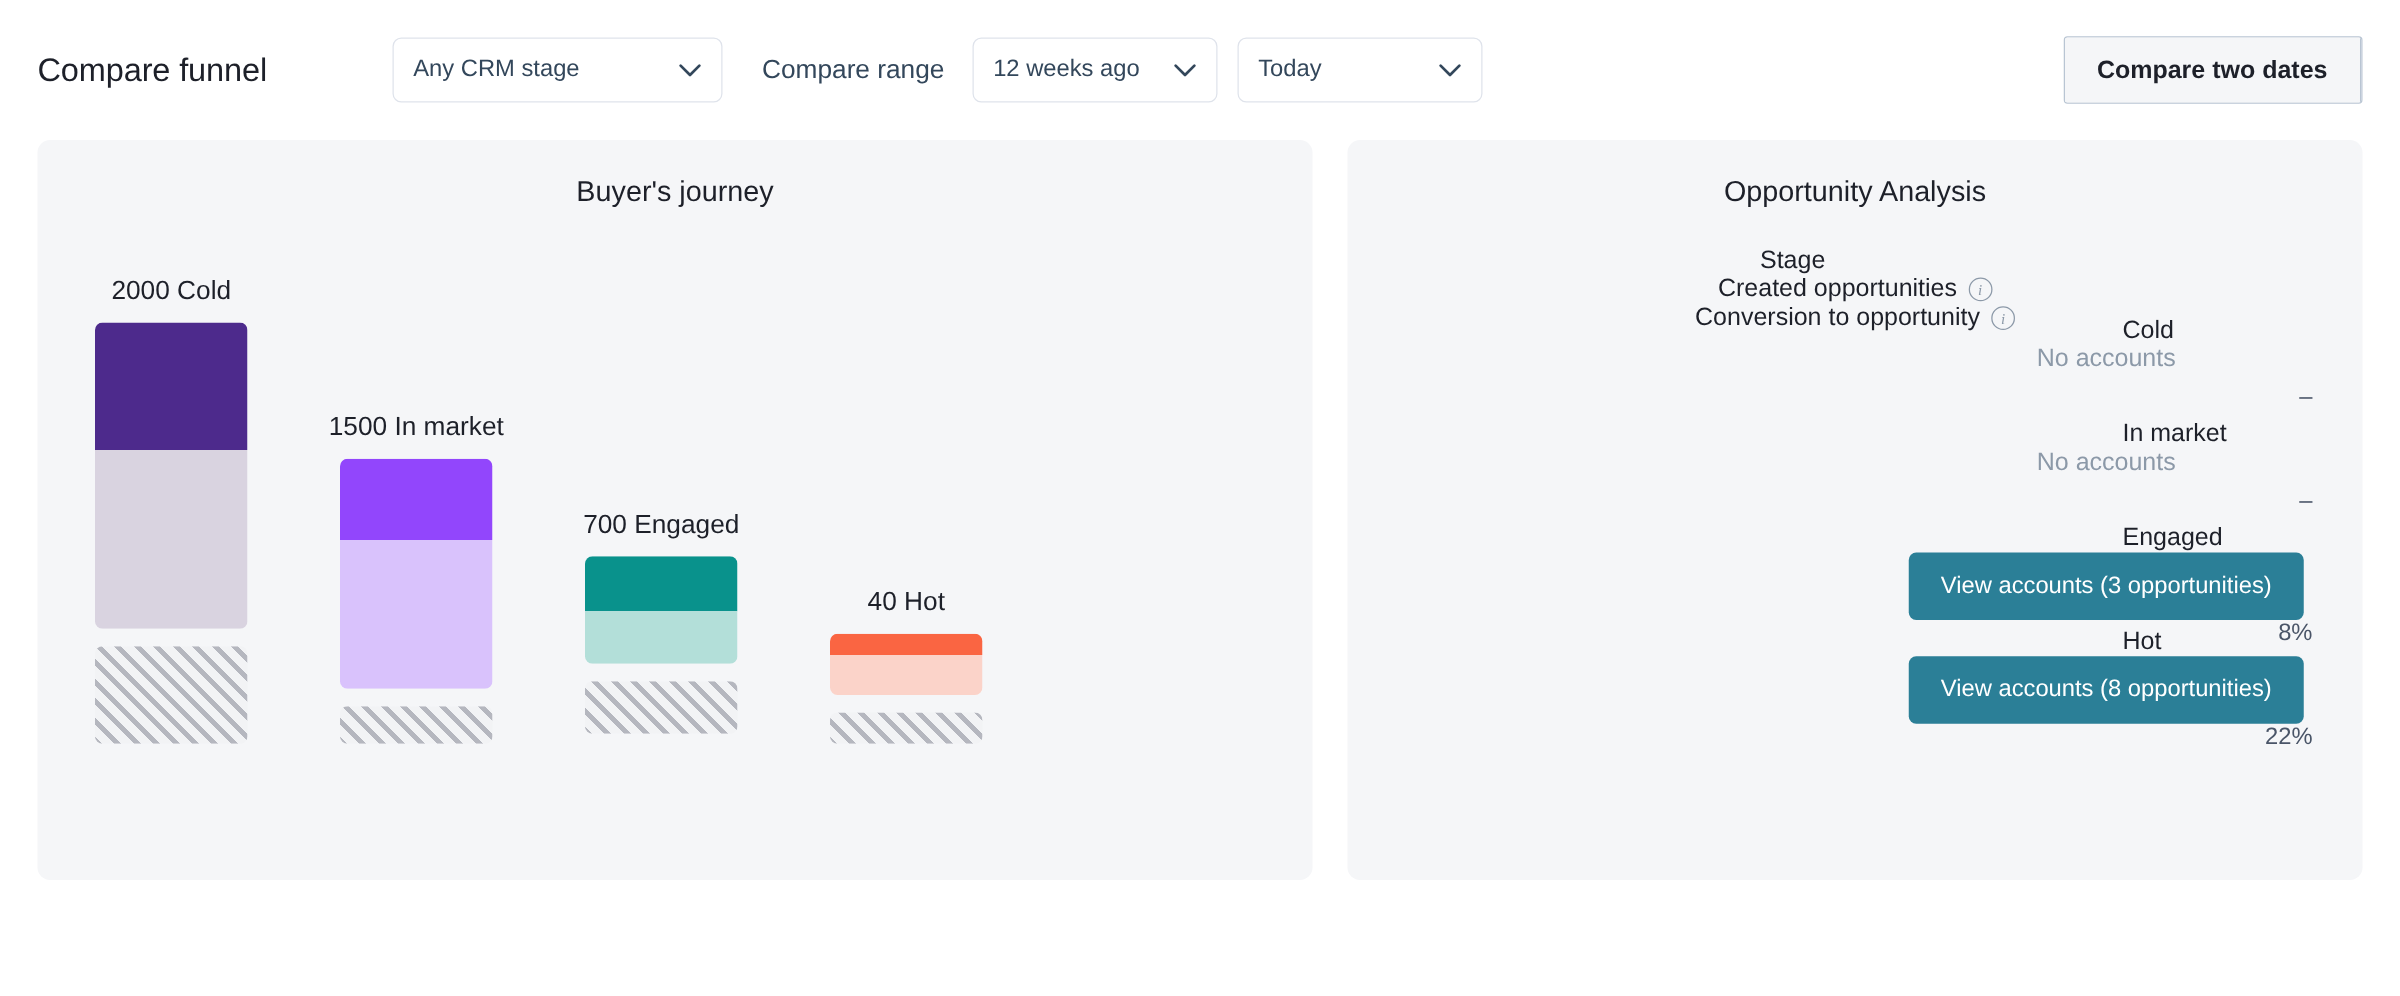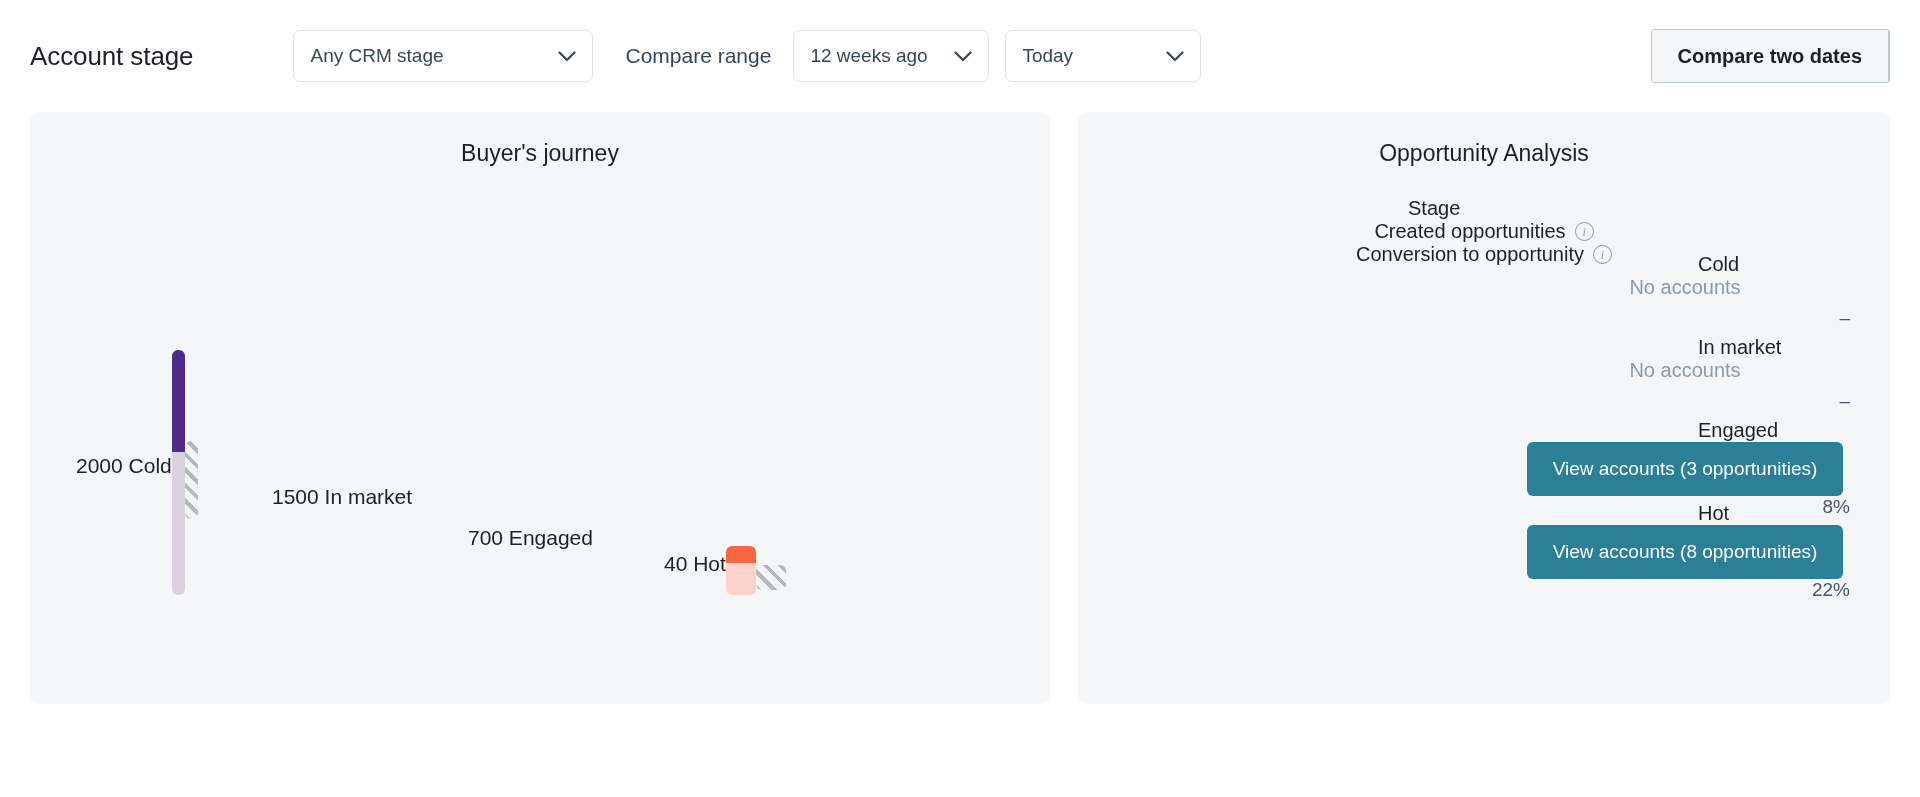--- a/index.html
+++ b/index.html
@@ -41,21 +41,21 @@
     cursor: pointer;
     white-space: nowrap;
   }
   .select .sel-label { flex: 1; }
   .select .chev {
     margin-left: 14px;
     display: inline-flex;
     align-items: center;
     color: #33475b;
   }
-  #crm-stage-select { width: 300px; margin-left: 100px; align-items: center; }
+  #crm-stage-select { width: 264px; margin-left: 100px; align-items: center; }
   .compare-label {
     font-size: 21px;
     color: #33475b;
     margin-left: 32px;
     margin-right: 22px;
     white-space: nowrap;
   }
   #range-start-select { width: 196px; }
   #range-end-select { width: 196px; margin-left: 16px; }
 
@@ -109,21 +109,21 @@
   
   .funnel {
     position: relative;
     height: 470px;
     margin-top: 6px;
   }
   .funnel-col {
     position: absolute;
     bottom: 48px;
     display: flex;
-    flex-direction: row;
+    flex-direction: column;
     align-items: center;
   }
   .funnel-label {
     font-size: 21px;
     color: #1d2029;
     margin-bottom: 13px;
     white-space: nowrap;
   }
   .bar {
     border-radius: 6px;
@@ -219,21 +219,21 @@
     white-space: nowrap;
     margin: 0 auto;
     display: block;
   }
 </style>
 </head>
 <body>
 
 <div class="header">
 
-  <div class="page-title">Account stage</div>
+  <div class="page-title">Compare funnel</div>
 
   <div class="select" id="crm-stage-select">
     <span class="sel-label">Any CRM stage</span>
     <span class="chev">
       <svg width="18" height="11" viewBox="0 0 18 11">
           <path d="M1.5 1.5 L9 9 L16.5 1.5" fill="none" stroke="currentColor" stroke-width="2.2" stroke-linecap="round" stroke-linejoin="round"></path>
         </svg>
     </span>
   </div>
 

